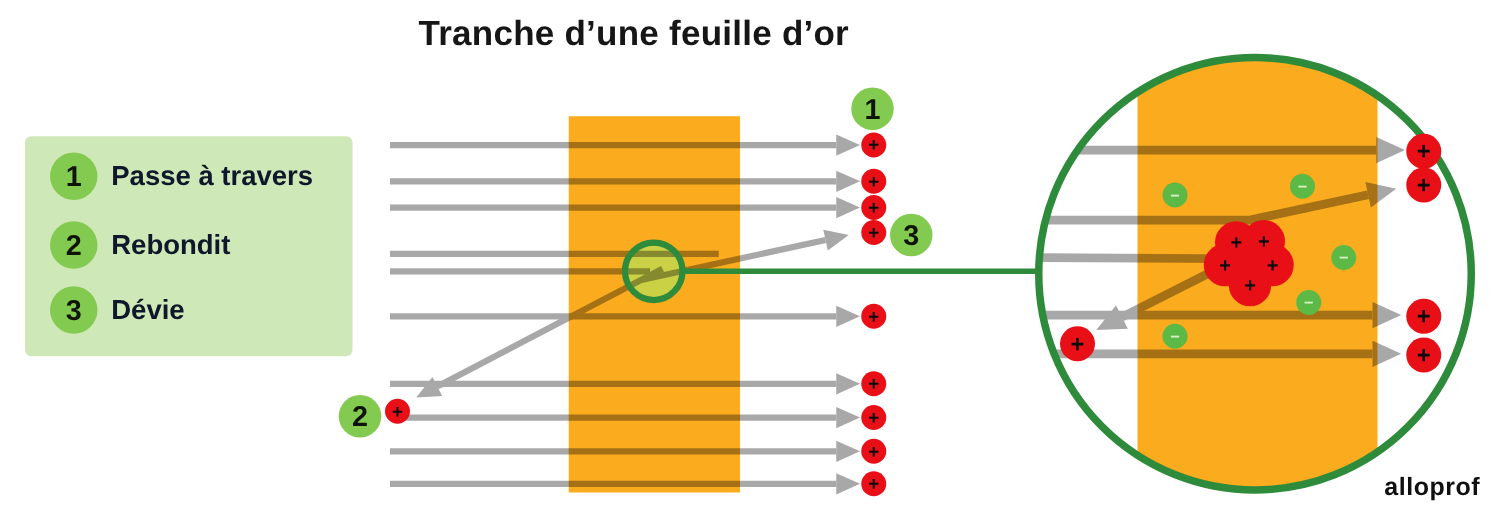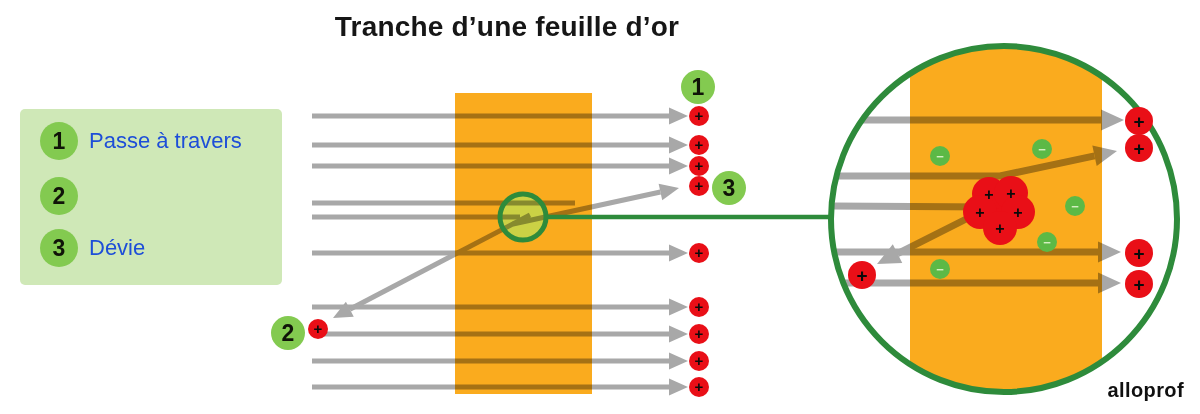--- a/index.html
+++ b/index.html
@@ -6,39 +6,40 @@
   .stage{position:relative;width:1200px;height:414px;background:#ffffff;overflow:hidden;
          font-family:"Liberation Sans",sans-serif;isolation:isolate;}
   .title{position:absolute;top:11px;left:507px;transform:translateX(-50%);
          font-size:28px;font-weight:800;color:#161616;white-space:nowrap;letter-spacing:.2px;}
   .legend{position:absolute;left:20px;top:109px;width:262px;height:176px;
           background:#CFE8B7;border-radius:5px;}
   .legend-item{position:absolute;left:20px;display:flex;align-items:center;gap:11px;}
   .li-0{top:13px}.li-1{top:68px}.li-2{top:120px}
   .legend-badge{width:38px;height:38px;border-radius:50%;background:#83CA50;color:#101408;
                 font-size:23px;font-weight:800;display:flex;align-items:center;justify-content:center;}
-  .legend-label{font-size:22px;font-weight:400;color:#1d4ed8;white-space:nowrap;}
+  .legend-label{font-size:22px;font-weight:700;color:#0f172a;white-space:nowrap;}
   svg.diagram{position:absolute;left:0;top:0;}
   .brand{position:absolute;right:16px;bottom:12px;font-size:20px;font-weight:700;
          color:#101010;letter-spacing:.4px;text-align:right;}
 </style>
 </head>
 <body>
 
 <div class="stage">
 
   <div class="title">Tranche d’une feuille d’or</div>
 
   <div class="legend">
     <div class="legend-item li-0">
       <div class="legend-badge">1</div>
       <div class="legend-label">Passe à travers</div>
     </div>
     <div class="legend-item li-1">
       <div class="legend-badge">2</div>
+      <div class="legend-label">Rebondit</div>
     </div>
     <div class="legend-item li-2">
       <div class="legend-badge">3</div>
       <div class="legend-label">Dévie</div>
     </div>
   </div>
 
   <svg id="diagram" class="diagram" width="1200" height="414" viewBox="0 0 1200 414">
       <rect x="455" y="93" width="137" height="301" fill="#FAAB1E"></rect>
       <circle cx="523" cy="217" r="23" fill="#CBD145"></circle>

